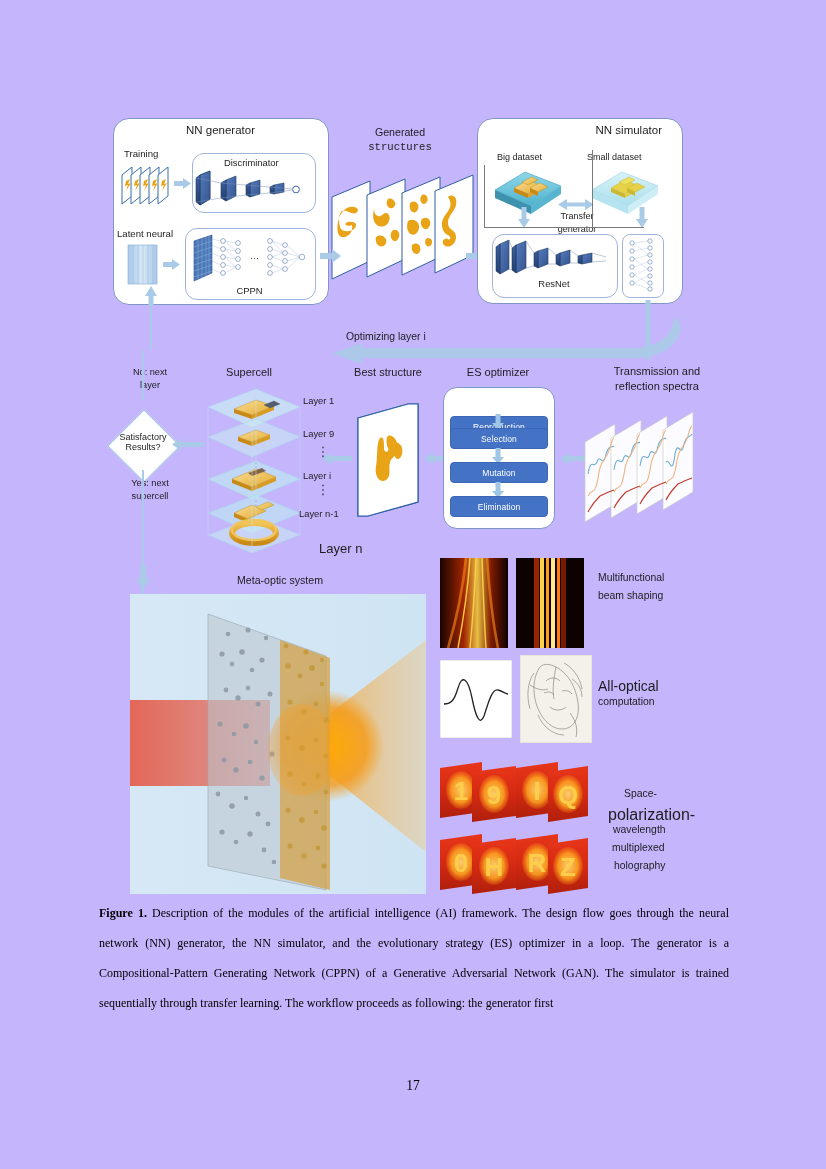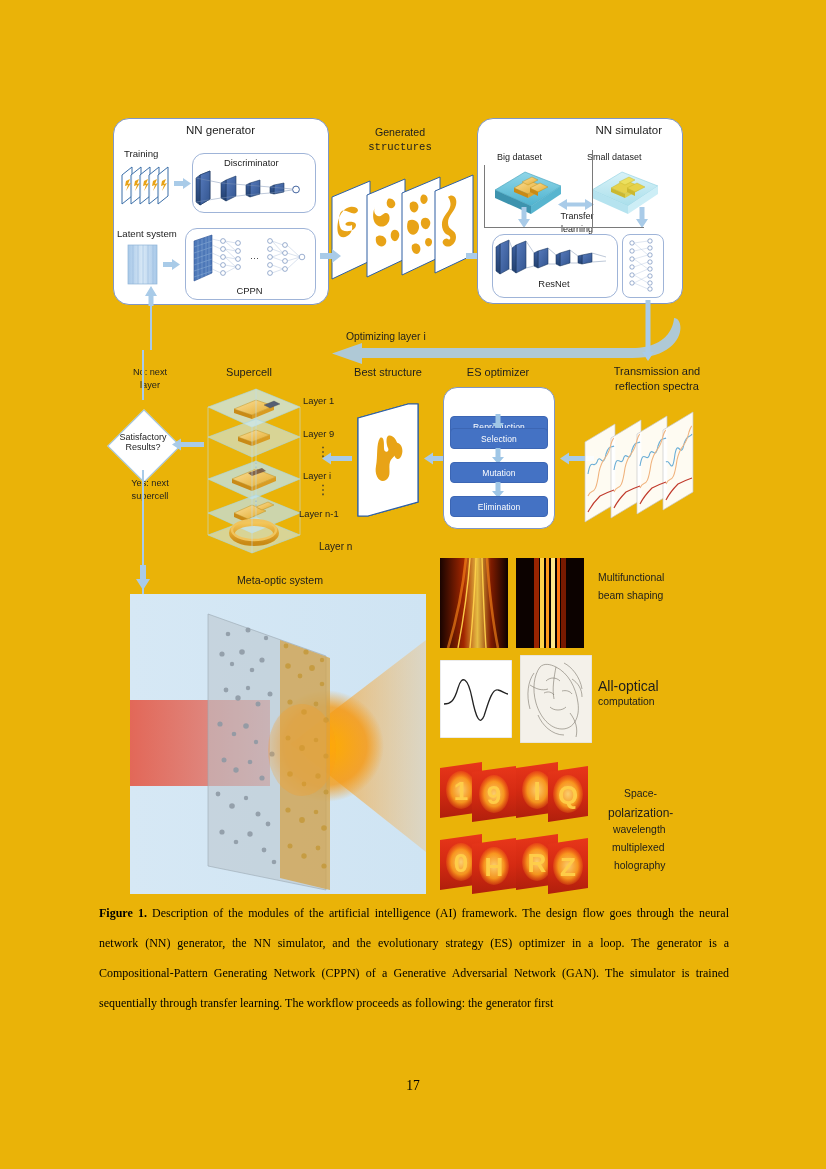--- a/index.html
+++ b/index.html
@@ -3,21 +3,21 @@
 <meta charset="utf-8">
 <title>Figure 1 — AI framework</title>
 <style>
   html,body{margin:0;padding:0;background:#ffffff;}
   body{
     width:826px;height:1169px;position:relative;overflow:hidden;
     font-family:"Liberation Sans", sans-serif;
     color:#1a1a1a;
   }
   
-  #page{position:absolute;inset:0;background:#eab308;}
+  #page{position:absolute;inset:0;background:#c4b5fd;}
   #figure{position:absolute;left:0;top:0;width:826px;height:910px;}
 
   .lbl{position:absolute;font-family:"Liberation Sans",sans-serif;color:#1d1d1d;line-height:1.18;}
   .lbl.c{text-align:center;}
 
   
   .roundbox{position:absolute;border:1.6px solid #8096c4;border-radius:16px;background:#fff;}
   .roundbox.inner{border:1.2px solid #9fb4d8;border-radius:12px;}
 
   
@@ -167,21 +167,21 @@
         <path d="M30,11 L30,32 L25,29 L25,14 Z" fill="url(#gNavy)"></path>
         <path d="M54,14 L64,11 L64,25 L54,28 Z" fill="url(#gNavyTop)"></path>
         <path d="M54,14 L54,28 L50,26 L50,16 Z" fill="url(#gNavy)"></path>
         <path d="M78,16 L88,14 L88,23 L78,25 Z" fill="url(#gNavyTop)"></path>
         <path d="M78,16 L78,25 L74,24 L74,18 Z" fill="url(#gNavy)"></path>
         <path d="M-0,9 L25,14 M-0,33 L25,29 M25,14 L50,16 M25,29 L50,26 M50,16 L74,18 M50,26 L74,24 M74,18 L96,20 M74,24 L96,21" fill="none" stroke="#7d93b5" stroke-width=".5"></path>
       </g>
       <circle cx="100" cy="20.5" r="3.4" fill="#fff" stroke="#2e5293" stroke-width=".9"></circle>
     </svg>
 
-    <div class="lbl" style="left:117px;top:228px;font-size:9.6px;">Latent system</div>
+    <div class="lbl" style="left:117px;top:228px;font-size:9.6px;">Latent neural</div>
 
     <svg class="sheet" style="left:127px;top:244px;" width="32" height="42">
       <rect x="1" y="1" width="29" height="39" fill="url(#gLatent)" stroke="#8fb4d8" stroke-width=".7"></rect>
       <g stroke="#8fb4d8" stroke-width=".6" opacity=".85">
         <line x1="6" y1="1" x2="6" y2="40"></line>
           <line x1="11" y1="1" x2="11" y2="40"></line>
         <line x1="16" y1="1" x2="16" y2="40"></line>
           <line x1="21" y1="1" x2="21" y2="40"></line>
         <line x1="26" y1="1" x2="26" y2="40"></line>
       </g>
@@ -326,21 +326,21 @@
         <path d="M30,18 L40,13 L46,16 L36,21 Z" fill="#ece05e" stroke="#c0b020" stroke-width=".4"></path>
         <path d="M38,24 L48,19 L56,23 L46,28 Z" fill="#e6d24a" stroke="#c0b020" stroke-width=".4"></path>
         <path d="M38,24 L38,28 L46,32 L46,28 Z" fill="#cbb830"></path>
       </g>
     </svg>
 
     <svg class="arrow" style="left:558px;top:198px;" width="36" height="13">
       <path d="M0,6.5 L9,1 L9,4.5 L27,4.5 L27,1 L36,6.5 L27,12 L27,8.5 L9,8.5 L9,12 Z" fill="#a9cbe8"></path>
     </svg>
     <div class="lbl c" style="left:548px;top:211px;width:58px;font-size:9px;">Transfer</div>
-    <div class="lbl c" style="left:548px;top:224px;width:58px;font-size:9px;">learning</div>
+    <div class="lbl c" style="left:548px;top:224px;width:58px;font-size:9px;">generator</div>
 
     <svg class="arrow" style="left:518px;top:207px;" width="12" height="22">
       <path d="M3.5,0 L8.5,0 L8.5,12 L12,12 L6,21 L0,12 L3.5,12 Z" fill="#a9cbe8"></path>
     </svg>
     <svg class="arrow" style="left:636px;top:207px;" width="12" height="22">
       <path d="M3.5,0 L8.5,0 L8.5,12 L12,12 L6,21 L0,12 L3.5,12 Z" fill="#a9cbe8"></path>
     </svg>
     <div class="line" style="left:484px;top:227px;width:160px;height:1px;background:#7a7a7a;"></div>
     <div class="line" style="left:484px;top:165px;width:1px;height:63px;background:#7a7a7a;"></div>
     <div class="line" style="left:592px;top:150px;width:1px;height:78px;background:#7a7a7a;"></div>
@@ -472,21 +472,21 @@
         <path d="M4,22 L4,150 M96,22 L96,150 M48,42 L48,168 M52,4 L52,132"></path>
       </g>
     </svg>
 
     <div class="lbl" style="left:303px;top:395px;font-size:9.4px;">Layer 1</div>
     <div class="lbl" style="left:303px;top:428px;font-size:9.4px;">Layer 9</div>
     <div class="vdots" style="left:303px;top:450px;width:40px;font-size:13px;">⋮</div>
     <div class="lbl" style="left:303px;top:470px;font-size:9.4px;">Layer i</div>
     <div class="vdots" style="left:303px;top:488px;width:40px;font-size:13px;">⋮</div>
     <div class="lbl" style="left:299px;top:508px;font-size:9.4px;">Layer n-1</div>
-    <div class="lbl" style="left:303px;top:541px;font-size:10px;padding-left:16px;">Layer n</div>
+    <div class="lbl" style="left:303px;top:541px;font-size:13px;padding-left:16px;">Layer n</div>
 
     <div class="lbl c" style="left:338px;top:366px;width:100px;font-size:11px;">Best structure</div>
 
     <svg class="sheet" style="left:356px;top:404px;" width="64" height="112">
       <path d="M2,14 L52,0 L62,0 L62,98 L12,112 L2,112 Z" fill="#ffffff" stroke="#2e5fa3" stroke-width="1.2"></path>
       <path d="M2,14 L52,0 L62,0 L62,98 L12,112 L2,112 Z" fill="#ffffff" stroke="#2e5fa3" stroke-width="1.2"></path>
       <g fill="#e8a317">
         <path d="M24,34 C20,40 22,52 20,62 C18,72 24,80 30,76 C36,72 32,64 34,58
                  C36,52 42,52 42,44 C42,36 36,30 32,32 C30,33 30,40 32,44
                  C34,48 28,50 28,44 C28,38 28,32 24,34 Z"></path>
@@ -734,21 +734,21 @@
         <text x="99" y="40" text-anchor="middle" font-family="Liberation Sans, sans-serif" font-size="26" font-weight="bold" fill="#ffcf4a" opacity=".95">R</text>
       </g>
       <g>
         <path d="M110,12 L150,6 L150,56 L110,62 Z" fill="url(#gHolo)"></path>
         <ellipse cx="130" cy="34" rx="15" ry="19" fill="url(#gGlyph)" opacity=".9"></ellipse>
         <text x="130" y="44" text-anchor="middle" font-family="Liberation Sans, sans-serif" font-size="26" font-weight="bold" fill="#ffcf4a" opacity=".95">Z</text>
       </g>
     </svg>
 
     <div class="lbl" style="left:624px;top:788px;width:110px;font-size:10.4px;">Space-</div>
-    <div class="lbl" style="left:608px;top:806px;width:130px;font-size:12px;">polarization-</div>
+    <div class="lbl" style="left:608px;top:806px;width:130px;font-size:16px;">polarization-</div>
     <div class="lbl" style="left:613px;top:824px;width:130px;font-size:10.4px;">wavelength</div>
     <div class="lbl" style="left:612px;top:842px;width:130px;font-size:10.4px;">multiplexed</div>
     <div class="lbl" style="left:614px;top:860px;width:130px;font-size:10.4px;">holography</div>
 
   </div>
 
   <div id="caption"><b>Figure 1.</b><span> Description of the modules of the artificial intelligence (AI) framework. The design flow goes through the neural network (NN) generator, the NN simulator, and the evolutionary strategy (ES) optimizer in a loop. The generator is a Compositional-Pattern Generating Network (CPPN) of a Generative Adversarial Network (GAN). The simulator is trained sequentially through transfer learning. The workflow proceeds as following: the generator first</span></div>
 
   <div id="pagenum">17</div>
 

